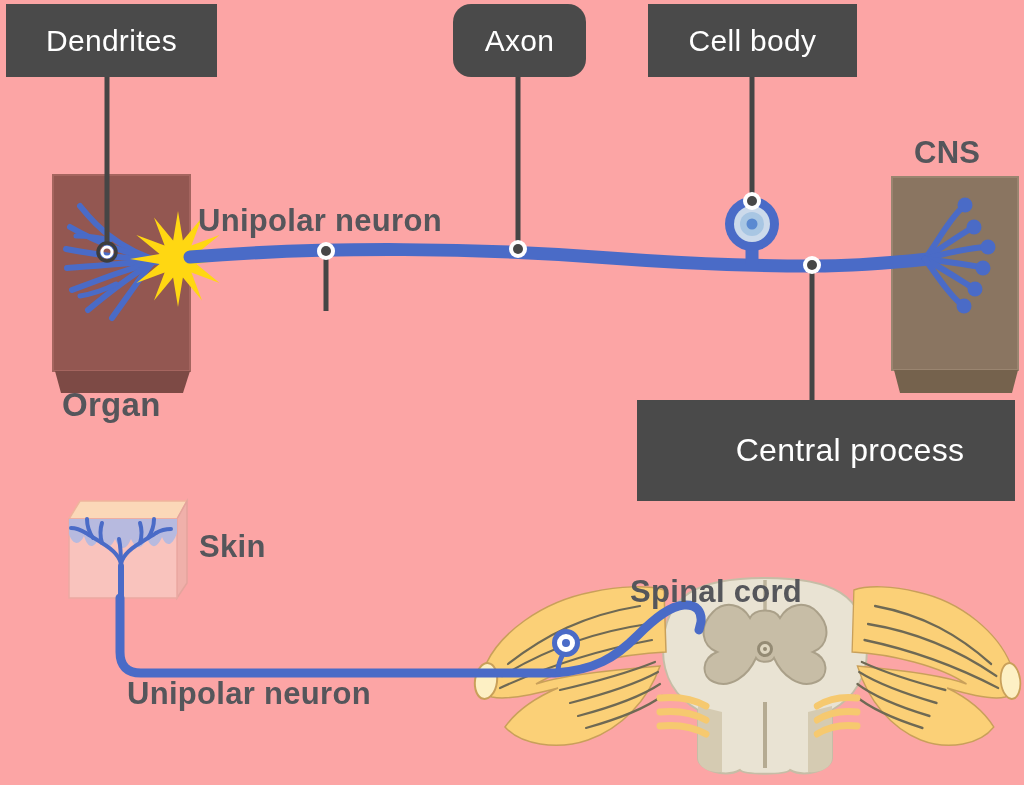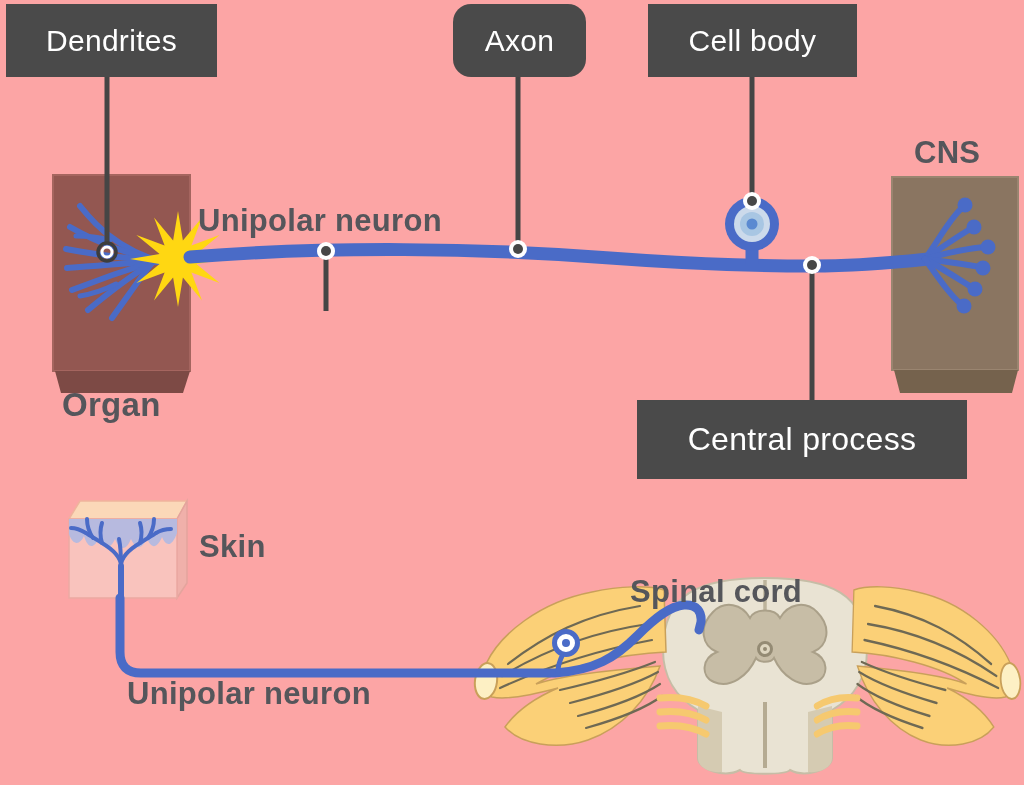--- a/index.html
+++ b/index.html
@@ -15,21 +15,21 @@
   }
   .glabel {
     position:absolute; color:#55565b; font-weight:700; font-size:31px;
     white-space:nowrap; letter-spacing:0.3px;
   }
   #box-dendrites   { left:6px;   top:4px;   width:211px; height:73px; }
   #box-axon        { left:453px; top:4px;   width:133px; height:73px;border-radius:18px; }
   #box-cellbody    { left:648px; top:4px;   width:209px; height:73px; }
   #box-peripheral  { left:217px; top:311px; width:225px; height:164px;
                      font-size:32px; text-align:center; line-height:1.32; }
-  #box-central     { left:637px; top:400px; width:330px; height:79px; font-size:32px; }
+  #box-central     { left:637px; top:400px; width:330px; height:101px; font-size:32px;padding-left:48px; }
   #lbl-unipolar-top    { left:198px; top:203px; }
   #lbl-organ           { left:62px;  top:386px; font-size:33px; }
   #lbl-cns             { left:914px; top:135px; }
   #lbl-skin            { left:183px; top:529px;margin-left:16px; }
   #lbl-spinal-cord     { left:630px; top:540px;margin-top:34px; }
   #lbl-unipolar-bottom { left:127px; top:676px; }
 </style>
 </head>
 <body>
 

